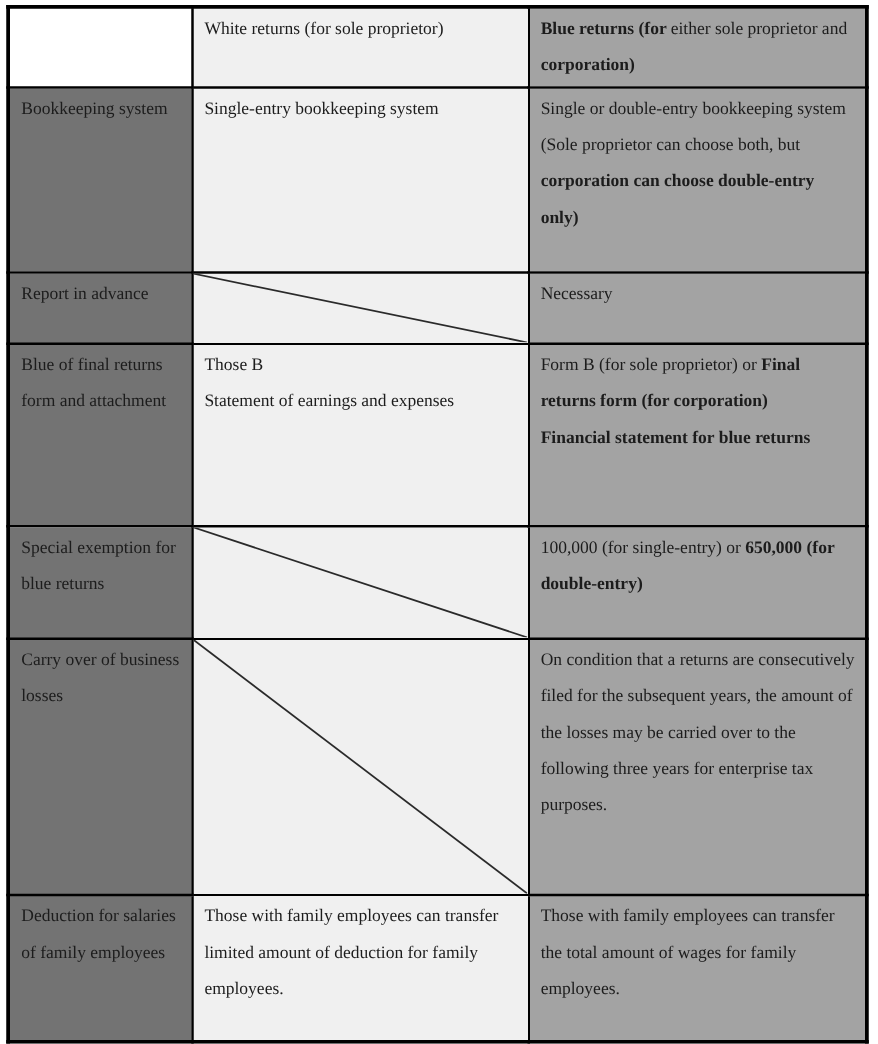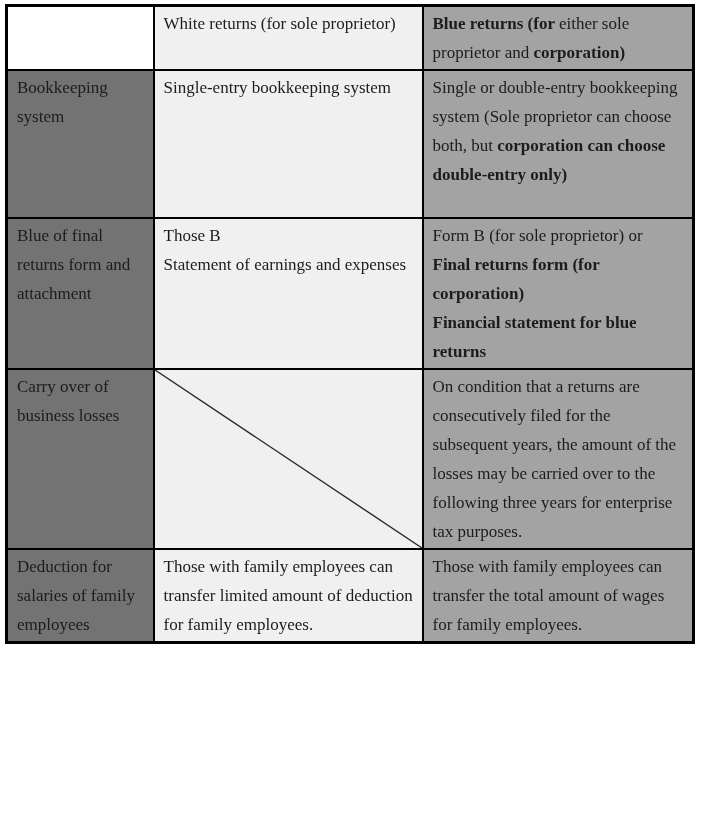--- a/index.html
+++ b/index.html
@@ -18,21 +18,21 @@
   }
   table.cmp {
     border-collapse: collapse;
     table-layout: fixed;
     border: 3px solid #000000;
   }
   .cmp th, .cmp td {
     border: 2px solid #000000;
     vertical-align: top;
     padding: 2px 8px 2px 9px;
-    font-size: 17px;
+    font-size: 14px;
     line-height: 29px;
     color: #1c1c1c;
     text-align: left;
     font-weight: normal;
     overflow: hidden;
   }
   .corner-cell   { background: #ffffff; }
   .label-cell    { background: #737373; font-weight: bold; }
   .white-cell    { background: #f0f0f0; position: relative; }
   .blue-cell     { background: #a3a3a3; }
@@ -95,40 +95,72 @@
               <div class="para"><span>Single-entry bookkeeping system</span></div>
             </div>
     </td>
     <td class="blue-cell">
       <div class="rich">
               <div class="para"><span>Single or double-entry bookkeeping system (Sole proprietor can choose both, but </span><span class="bold">corporation can choose double-entry only)</span></div>
             </div>
     </td>
   </tr>
 
+  <tr>
+    <th class="label-cell">
+      <div class="rich">Report in advance</div>
+    </th>
+    <td class="white-cell">
+      <svg class="diag" viewBox="0 0 100 100" preserveAspectRatio="none" aria-hidden="true" style="display: block;">
+        <line x1="0" y1="0" x2="100" y2="100"></line>
+      </svg>
+      <div class="rich"></div>
+    </td>
+    <td class="blue-cell">
+      <div class="rich">
+              <div class="para"><span>Necessary</span></div>
+            </div>
+    </td>
+  </tr>
 
   <tr>
     <th class="label-cell">
       <div class="rich">Blue of final returns form and attachment</div>
     </th>
     <td class="white-cell">
 
       <div class="rich">
               <div class="para"><span>Those B</span></div>
               <div class="para"><span>Statement of earnings and expenses</span></div>
             </div>
     </td>
     <td class="blue-cell">
       <div class="rich">
               <div class="para"><span>Form B (for sole proprietor) or </span><span class="bold">Final returns form (for corporation)</span></div>
               <div class="para"><span class="bold">Financial statement for blue returns</span></div>
             </div>
     </td>
   </tr>
 
+  <tr>
+    <th class="label-cell">
+      <div class="rich">Special exemption for blue returns</div>
+    </th>
+    <td class="white-cell">
+      <svg class="diag" viewBox="0 0 100 100" preserveAspectRatio="none" aria-hidden="true" style="display: block;">
+        <line x1="0" y1="0" x2="100" y2="100"></line>
+      </svg>
+      <div class="rich"></div>
+    </td>
+    <td class="blue-cell">
+      <div class="rich">
+              <div class="para"><span>100,000 (for single-entry) or </span><span class="bold">650,000 (for double-entry)</span></div>
+            </div>
+    </td>
+  </tr>
 
   <tr>
     <th class="label-cell">
       <div class="rich">Carry over of business losses</div>
     </th>
     <td class="white-cell">
       <svg class="diag" viewBox="0 0 100 100" preserveAspectRatio="none" aria-hidden="true" style="display: block;">
         <line x1="0" y1="0" x2="100" y2="100"></line>
       </svg>
       <div class="rich"></div>

